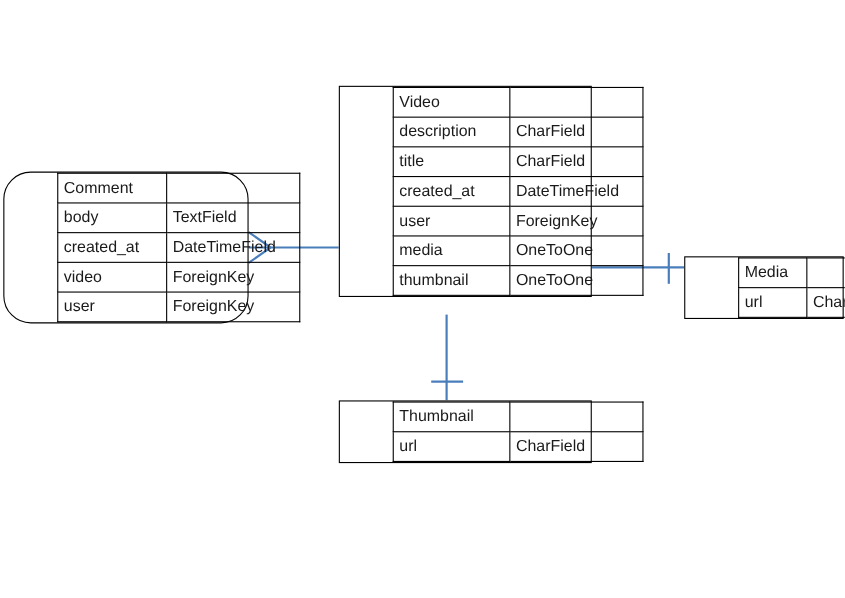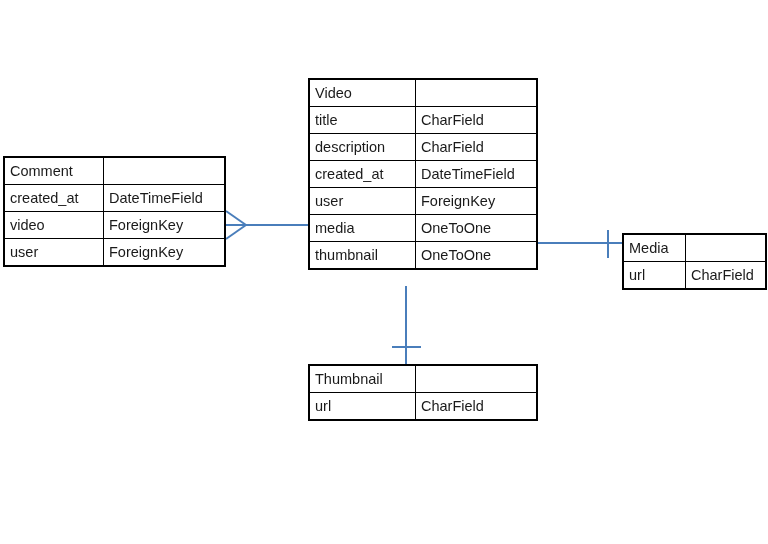--- a/index.html
+++ b/index.html
@@ -28,20 +28,21 @@
     position: absolute;
     border: 1px solid #000000;
     border-collapse: collapse;
     background: #ffffff;
     box-sizing: border-box;
   }
   .entity table {
     border-collapse: collapse;
     width: 100%;
     height: 100%;
+    margin-left: 48px;
   }
   .entity td {
     border: 1px solid #000000;
     font-size: 14.5px;
     line-height: 1;
     color: #1a1a1a;
     padding: 0 0 0 5px;
     height: 26px;
     vertical-align: middle;
     white-space: nowrap;
@@ -77,26 +78,30 @@
       <line x1="538" y1="243" x2="622" y2="243" stroke="#4a7ebb" stroke-width="2"></line>
       <line x1="608" y1="230" x2="608" y2="258" stroke="#4a7ebb" stroke-width="2"></line>
     </g>
 
     <g>
       <line x1="406" y1="286" x2="406" y2="364" stroke="#4a7ebb" stroke-width="2"></line>
       <line x1="392" y1="347" x2="421" y2="347" stroke="#4a7ebb" stroke-width="2"></line>
     </g>
   </svg>
 
-  <div class="entity" style="left:3px; top:156px; width:223px;">
+  <div class="entity" style="left:3px; top:156px; width:223px;border-radius:25px;">
     <table>
       <tbody>
         <tr>
           <td class="name-col" style="width:93px;">Comment</td>
           <td class="type-col"></td>
+        </tr>
+        <tr>
+          <td class="name-col">body</td>
+          <td class="type-col">TextField</td>
         </tr>
         <tr>
           <td class="name-col">created_at</td>
           <td class="type-col">DateTimeField</td>
         </tr>
         <tr>
           <td class="name-col">video</td>
           <td class="type-col">ForeignKey</td>
         </tr>
         <tr>
@@ -108,25 +113,25 @@
   </div>
 
   <div class="entity" style="left:308px; top:78px; width:230px;">
     <table>
       <tbody>
         <tr>
           <td class="name-col" style="width:100px;">Video</td>
           <td class="type-col"></td>
         </tr>
         <tr>
-          <td class="name-col">title</td>
+          <td class="name-col">description</td>
           <td class="type-col">CharField</td>
         </tr>
         <tr>
-          <td class="name-col">description</td>
+          <td class="name-col">title</td>
           <td class="type-col">CharField</td>
         </tr>
         <tr>
           <td class="name-col">created_at</td>
           <td class="type-col">DateTimeField</td>
         </tr>
         <tr>
           <td class="name-col">user</td>
           <td class="type-col">ForeignKey</td>
         </tr>

